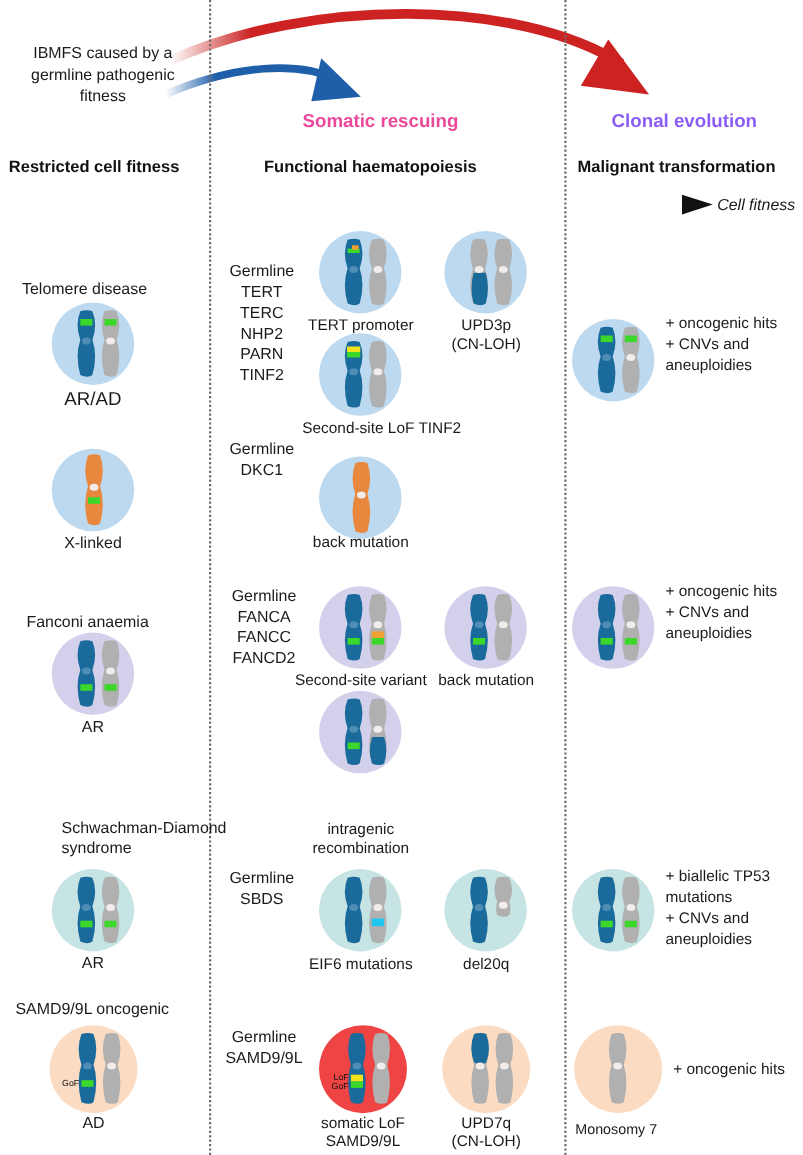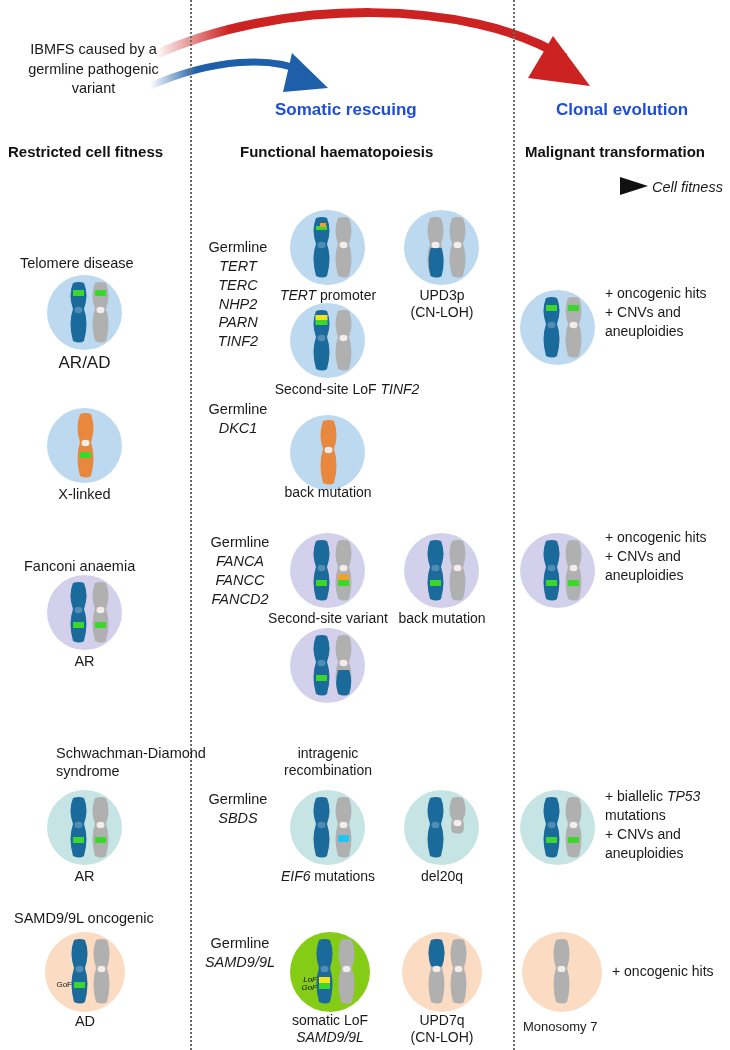--- a/index.html
+++ b/index.html
@@ -1,21 +1,21 @@
 <!DOCTYPE html>
 <html><head>
 <meta charset="utf-8">
 <style>
   html,body{margin:0;padding:0;background:#ffffff;}
   body{width:730px;height:1050px;position:relative;overflow:hidden;
        font-family:"Liberation Sans", sans-serif;color:#111;}
   .abs{position:absolute;}
   .txt{font-size:13.5px;line-height:1.18;color:#1a1a1a;}
   .ttl{font-weight:bold;font-size:15px;}
-  .ital{font-style:italic;}
+  .ital{}
   .ctr{text-align:center;}
   .divider{position:absolute;top:0;bottom:0;width:0;border-left:2px dotted #6b6b6b;}
   .cell{position:absolute;border-radius:50%;}
   svg{display:block;}
 </style>
 </head>
 <body>
 
 <svg class="abs" style="left:0;top:0;" width="730" height="200" viewBox="0 0 730 200">
   <defs>
@@ -42,25 +42,25 @@
   <path d="M 150,86 C 215,58 272,56 305,72" fill="none" stroke="url(#blueFade)" stroke-width="7"></path>
   <path d="M 292,53 L 328,88 L 283,92 Z" fill="#1f5fa9"></path>
 
   <line x1="8" y1="186" x2="630" y2="186" stroke="url(#axisFade)" stroke-width="3.5"></line>
   <path d="M 620,177 L 648,186 L 620,195 Z" fill="#111"></path>
 </svg>
 
 <div class="abs txt" style="left:6px;top:40px;width:175px;text-align:center;font-size:14.5px;line-height:1.35;">
   <div>IBMFS caused by a</div>
   <div>germline pathogenic</div>
-  <div>variant</div>
-</div>
-
-<div class="abs ttl" style="left:275px;top:100px;color:#1d4ed8;font-size:17px;">Somatic rescuing</div>
-<div class="abs ttl" style="left:556px;top:100px;color:#1d4ed8;font-size:17px;">Clonal evolution</div>
+  <div>fitness</div>
+</div>
+
+<div class="abs ttl" style="left:275px;top:100px;color:#ec4899;font-size:17px;">Somatic rescuing</div>
+<div class="abs ttl" style="left:556px;top:100px;color:#8b5cf6;font-size:17px;">Clonal evolution</div>
 
 <div class="abs ttl" style="left:8px;top:143px;font-size:15px;">Restricted cell fitness</div>
 <div class="abs ttl" style="left:240px;top:143px;font-size:15px;">Functional haematopoiesis</div>
 <div class="abs ttl" style="left:525px;top:143px;font-size:15px;">Malignant transformation</div>
 
 <div class="abs txt" style="left:652px;top:179px;font-size:14.5px;font-style:italic;">Cell fitness</div>
 
 <div class="divider" style="left:190px;"></div>
 <div class="divider" style="left:513px;"></div>
 
@@ -317,21 +317,21 @@
     <text x="27" y="55" text-anchor="end" font-size="8" font-family="Liberation Sans, sans-serif" fill="#111">GoF</text>
   </svg>
 </div>
 <div class="abs txt ctr" style="left:45px;top:1013px;width:80px;font-size:14.5px;">AD</div>
 
 <div class="abs txt" style="left:194px;top:934px;width:92px;text-align:center;font-size:14.5px;line-height:1.3;">
   <div>Germline</div>
   <div class="ital">SAMD9/9L</div>
 </div>
 
-<div class="cell" style="left:290px;top:932px;width:80px;height:80px;background:#84cc16;font-style:italic;">
+<div class="cell" style="left:290px;top:932px;width:80px;height:80px;background:#ef4444;">
   <svg width="80" height="80" viewBox="0 0 80 80">
     <path d="M29,8 q-5,13 0,28 q-5,15 0,34 q7,3 11,0 q5,-19 0,-34 q5,-15 0,-28 q-5,-2 -11,0 z" fill="#1b6a9c"></path>
     <path d="M51,8 q-5,13 0,28 q-5,15 0,34 q7,3 11,0 q5,-19 0,-34 q5,-15 0,-28 q-5,-2 -11,0 z" fill="#b0b0b0"></path>
     <rect x="29" y="51" width="11" height="6" fill="#3bd72b"></rect>
     <rect x="29" y="45" width="11" height="6" fill="#f2e41a"></rect>
     <ellipse cx="34.5" cy="37" rx="4" ry="3.2" fill="#4f8db5"></ellipse>
     <ellipse cx="56.5" cy="37" rx="4" ry="3.2" fill="#f2eceb"></ellipse>
     <text x="27" y="50" text-anchor="end" font-size="8" font-family="Liberation Sans, sans-serif" fill="#111">LoF</text>
     <text x="27" y="58" text-anchor="end" font-size="8" font-family="Liberation Sans, sans-serif" fill="#111">GoF</text>
   </svg>

